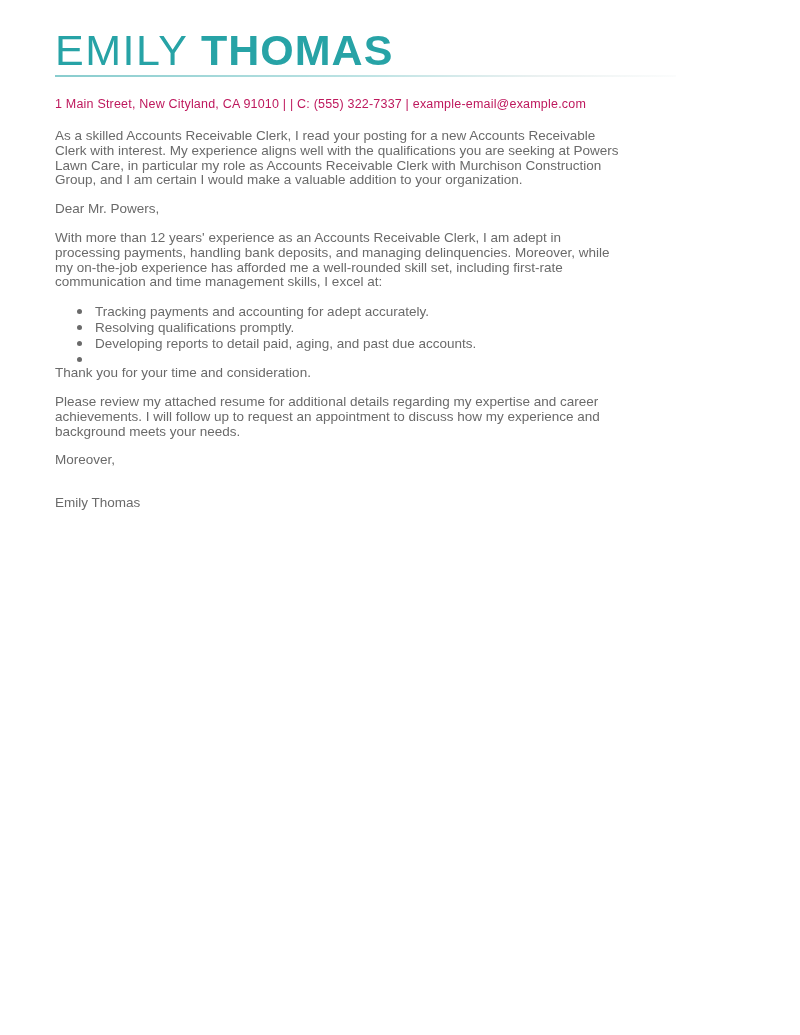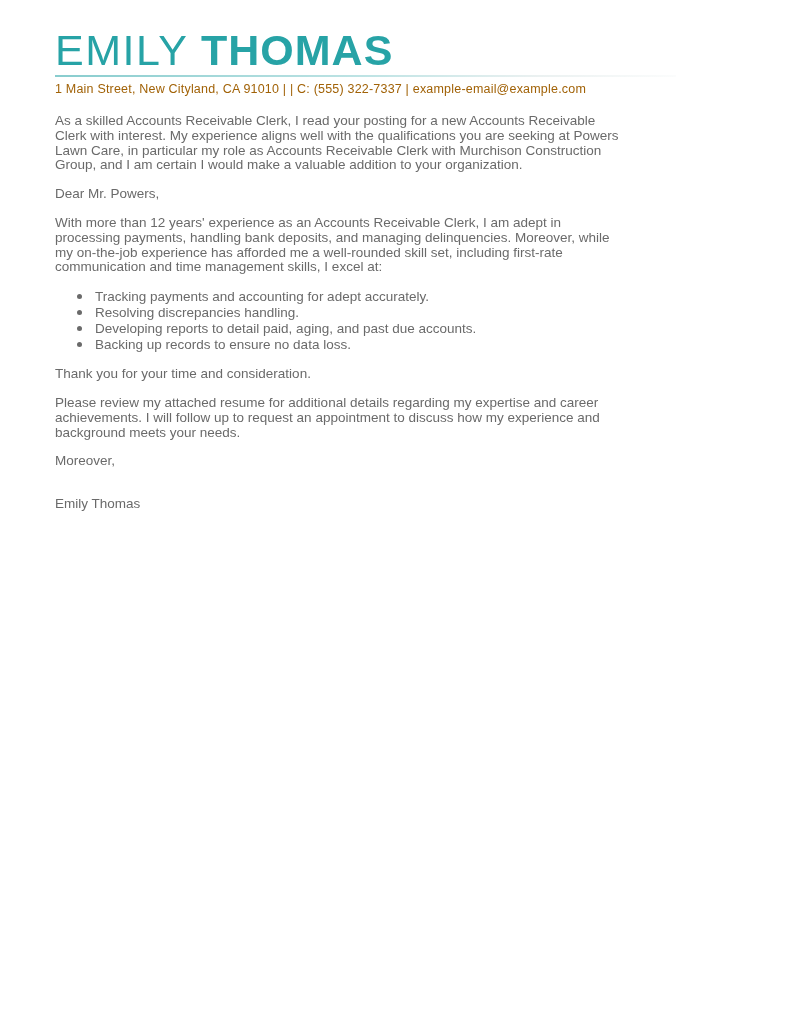--- a/index.html
+++ b/index.html
@@ -28,24 +28,24 @@
     height: 2px;
     width: 690px;
     margin-top: 2px;
     background: linear-gradient(to right,
       rgba(39,163,166,0.55) 0%,
       rgba(39,163,166,0.30) 45%,
       rgba(120,160,160,0.15) 70%,
       rgba(120,160,160,0) 95%);
   }
   .contact {
-    margin-top: 5px;
+    margin-top: 20px;
     font-size: 12.5px;
     line-height: 15px;
-    color: #a16207;
+    color: #be185d;
     letter-spacing: 0.2px;
     white-space: nowrap;
   }
   
   .letter {
     margin-top: 17px;
     font-size: 13.5px;
     line-height: 14.8px;
     color: #6a6a6a;
     max-width: 700px;
@@ -92,29 +92,28 @@
 
     <p>With more than 12 years' experience as an Accounts Receivable Clerk, I am adept in processing payments, handling bank deposits, and managing delinquencies. Moreover, while my on-the-job experience has afforded me a well-rounded skill set, including first-rate communication and time management skills, I excel at:</p>
 
     <ul class="skills">
       <li>
         <span class="bullet-dot"></span>
         <span>Tracking payments and accounting for adept accurately.</span>
       </li>
       <li>
         <span class="bullet-dot"></span>
-        <span>Resolving discrepancies handling.</span>
+        <span>Resolving qualifications promptly.</span>
       </li>
       <li>
         <span class="bullet-dot"></span>
         <span>Developing reports to detail paid, aging, and past due accounts.</span>
       </li>
       <li>
         <span class="bullet-dot"></span>
-        <span>Backing up records to ensure no data loss.</span>
       </li>
     </ul>
 
 
     <p>Thank you for your time and consideration.</p>
 
     <p>Please review my attached resume for additional details regarding my expertise and career achievements. I will follow up to request an appointment to discuss how my experience and background meets your needs.</p>
 
     <p class="signoff">Moreover,</p>
 

